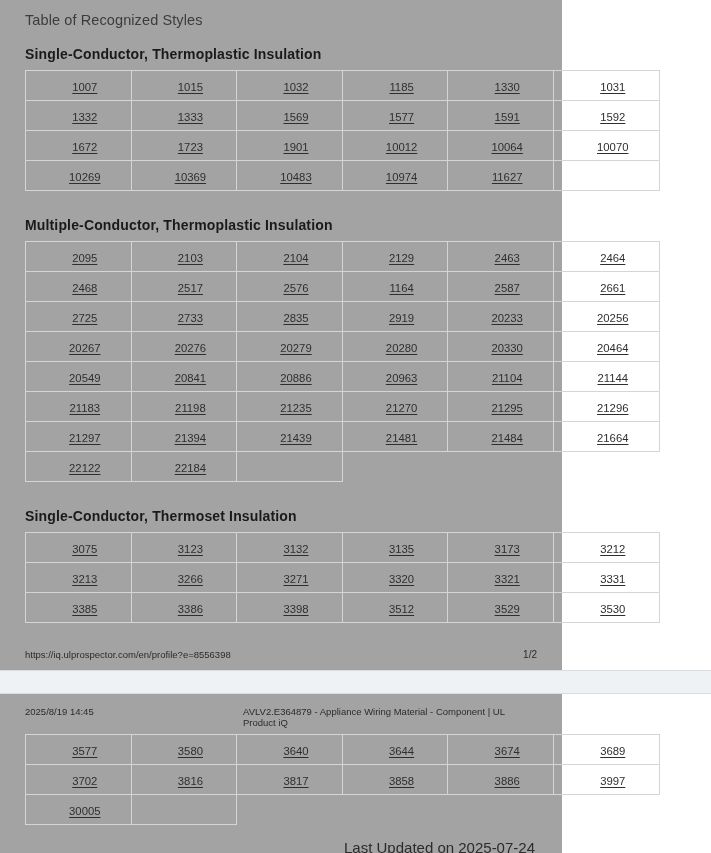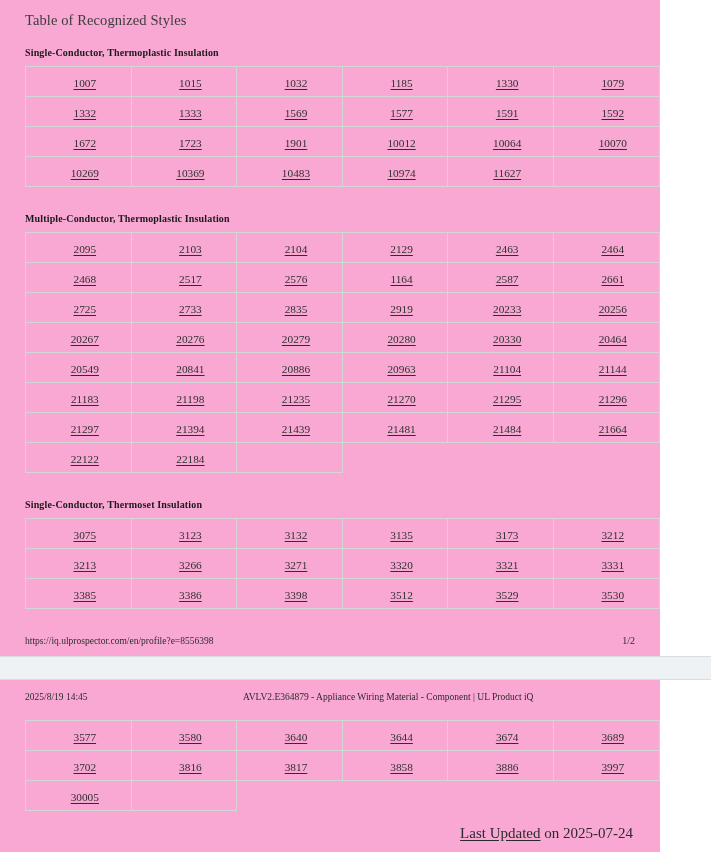--- a/index.html
+++ b/index.html
@@ -8,43 +8,42 @@
     background: #ffffff;
   }
   body {
     width: 711px;
     font-family: "Liberation Sans", sans-serif;
     color: #000000;
     -webkit-font-smoothing: antialiased;
   }
   .page {
     position: relative;
-    width: 660px;
-    background: #f9a8d4;
+    width: 562px;
+    background: #a3a3a3;
     padding: 0;
     box-sizing: border-box;
-    font-family: Liberation Serif, serif;
   }
   .page-1 {
     padding: 8px 25px 0 25px;
     min-height: 636px;
     box-sizing: border-box;
   }
   .doc-title {
     font-size: 14.5px;
     color: #3c3c3c;
     font-weight: normal;
     margin: 4px 0 18px 0;
     letter-spacing: 0.1px;
   }
   .section {
     margin-bottom: 26px;
   }
   .section-heading {
-    font-size: 10px;
+    font-size: 14px;
     font-weight: bold;
     color: #1a1a1a;
     margin: 0 0 8px 0;
     letter-spacing: 0.15px;
   }
   table.styles {
     border-collapse: collapse;
     table-layout: fixed;
     width: 634px;
     text-align: center;
@@ -139,21 +138,21 @@
   <div class="section">
     <div class="section-heading">Single-Conductor, Thermoplastic Insulation</div>
     <table class="styles">
       <tbody>
         <tr>
           <td><a class="style-link">1007</a></td>
           <td><a class="style-link">1015</a></td>
           <td><a class="style-link">1032</a></td>
           <td><a class="style-link">1185</a></td>
           <td><a class="style-link">1330</a></td>
-          <td><a class="style-link">1079</a></td>
+          <td><a class="style-link">1031</a></td>
         </tr>
         <tr>
           <td><a class="style-link">1332</a></td>
           <td><a class="style-link">1333</a></td>
           <td><a class="style-link">1569</a></td>
           <td><a class="style-link">1577</a></td>
           <td><a class="style-link">1591</a></td>
           <td><a class="style-link">1592</a></td>
         </tr>
         <tr>

